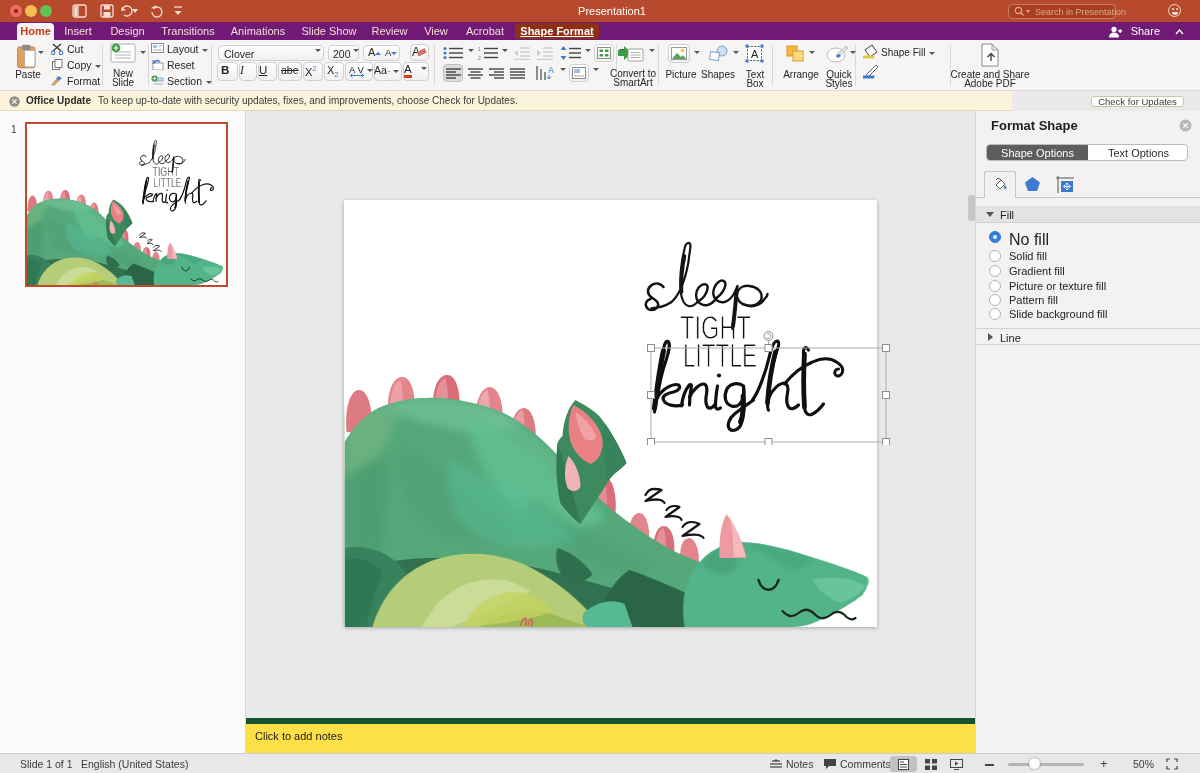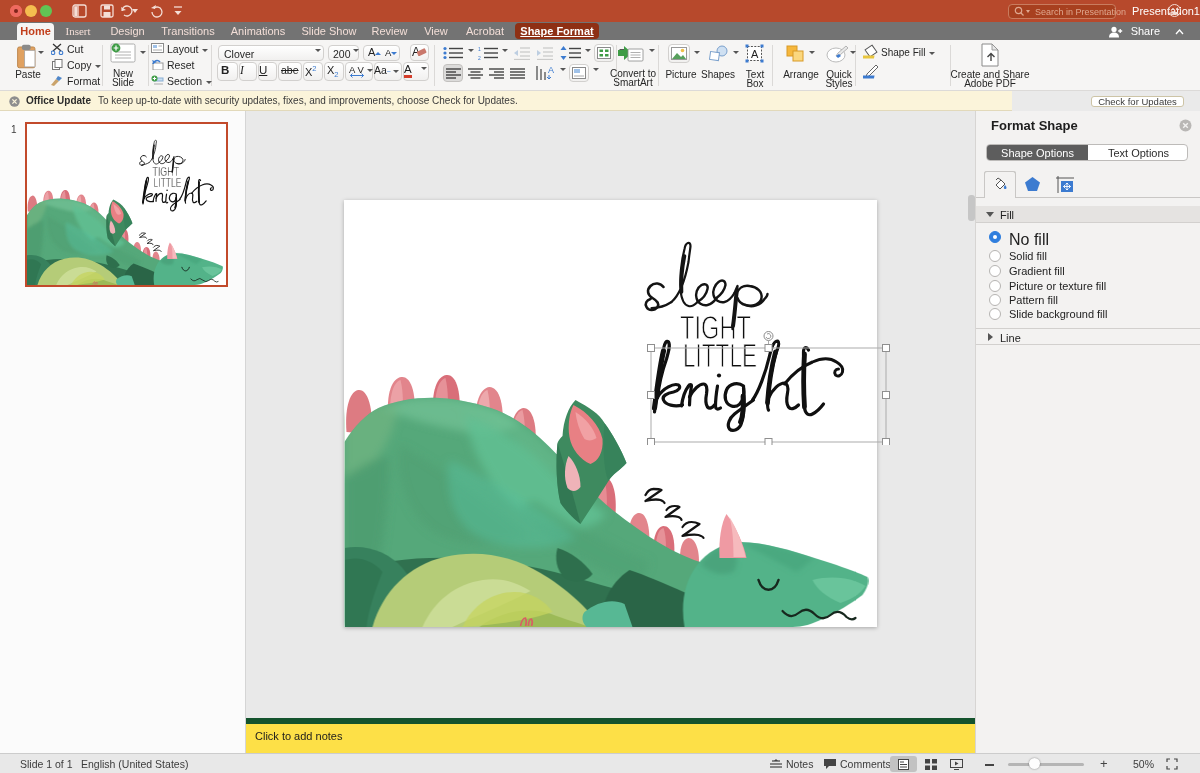--- a/index.html
+++ b/index.html
@@ -3,21 +3,21 @@
 <meta charset="utf-8">
 <style>
   * { margin:0; padding:0; box-sizing:border-box; }
   html,body { width:1200px; height:773px; overflow:hidden; font-family:"Liberation Sans", sans-serif; }
   #app { position:absolute; top:0; left:0; width:1200px; height:773px; background:#eaeaea; }
   .abs { position:absolute; }
 
   
   #titlebar { position:absolute; top:0; left:0; width:1200px; height:22px; background:#b7492c; }
   .light { position:absolute; top:5px; width:12px; height:12px; border-radius:50%; }
-  #tabrow { position:absolute; top:22px; left:0; width:1200px; height:18px; background:#737373; }
+  #tabrow { position:absolute; top:22px; left:0; width:1200px; height:18px; background:#701a75; }
   .tab { position:absolute; top:1px; height:17px; line-height:17px; color:#f3ded7; font-size:11px; text-align:center; }
   #tab-home { background:#f6f5f4; color:#c23f1d; font-weight:bold; border-radius:4px 4px 0 0; }
   #tab-shapeformat { background:#8e3014; color:#fff; font-weight:bold; border-radius:4px; height:16px; line-height:16px; }
 
   
   #ribbon { position:absolute; top:40px; left:0; width:1200px; height:51px; background:#f6f5f4; border-bottom:1px solid #dcdad8; }
   .sep { position:absolute; top:5px; width:1px; height:41px; background:#dbd9d7; }
   .biglabel { position:absolute; font-size:10px; color:#262626; text-align:center; line-height:8.5px; }
   .rlabel { position:absolute; font-size:10.5px; color:#262626; white-space:nowrap; }
   .dd { display:inline-block; width:0; height:0; border-left:3px solid transparent; border-right:3px solid transparent; border-top:3.5px solid #555; vertical-align:middle; margin-left:1px; }
@@ -61,39 +61,39 @@
         <rect x="31.5" y="9" width="7" height="5" fill="#f4ded6" stroke="none"></rect>
         <path d="M50 8 a5 5 0 1 1 2 4"></path>
         <path d="M49 4 l1 4 l4 -1" fill="#f4ded6" stroke="none"></path>
         <path d="M80 9 a5 5 0 1 0 2 -4"></path>
         <path d="M84 2 l-1 4 l-4 -1" fill="#f4ded6" stroke="none"></path>
         <line x1="102" y1="4" x2="110" y2="4"></line>
         <path d="M102.5 8 l7 0 l-3.5 4 z" fill="#f4ded6" stroke="none"></path>
       </g>
       <path d="M60 6 l6 0 l-3 4 z" fill="#f4ded6"></path>
     </svg>
-    <div class="abs" style="left:0;top:0;width:1200px;height:22px;text-align:right;line-height:22px;color:#ffffff;font-size:11px;padding-left:24px;">Presentation1</div>
+    <div class="abs" style="left:0;top:0;width:1200px;height:22px;text-align:center;line-height:22px;color:#ffffff;font-size:11px;padding-left:24px;">Presentation1</div>
 
     <div class="abs" style="left:1008px;top:3.5px;width:108px;height:15px;background:#a8401f;border:1px solid #c97c5f;border-radius:4px;"></div>
     <svg class="abs" style="left:1014px;top:6px;" width="18" height="11" viewBox="0 0 18 11">
         <circle cx="4.5" cy="4.5" r="3.2" fill="none" stroke="#dfa78f" stroke-width="1.2"></circle>
         <line x1="7" y1="7" x2="9.5" y2="9.5" stroke="#dfa78f" stroke-width="1.2"></line>
         <path d="M12 4 l4 0 l-2 3 z" fill="#dfa78f"></path>
       </svg>
     <div class="abs" style="left:1029px;top:6.5px;color:#dfa78f;font-size:9px;margin-left:6px;">Search in Presentation</div>
     <div class="abs" style="left:1168px;top:4px;width:13px;height:13px;border:1.2px solid #f4ded6;border-radius:50%;"></div>
     <div class="abs" style="left:1172px;top:8px;width:2px;height:2px;border-radius:50%;background:#f4ded6;"></div>
     <div class="abs" style="left:1176px;top:8px;width:2px;height:2px;border-radius:50%;background:#f4ded6;"></div>
     <div class="abs" style="left:1172px;top:12px;width:6px;height:2.5px;border-radius:0 0 3px 3px;background:#f4ded6;"></div>
     <div class="abs" style="left:1186px;top:8px;color:#f4ded6;font-size:7px;"></div>
   </div>
 
   <div id="tabrow">
     <div class="tab" id="tab-home" style="left:17px;width:37px;">Home</div>
-    <div class="tab" style="left:60px;width:36px;font-family:Liberation Serif, serif;">Insert</div>
+    <div class="tab" style="left:60px;width:36px;">Insert</div>
     <div class="tab" style="left:105px;width:45px;">Design</div>
     <div class="tab" style="left:158px;width:60px;">Transitions</div>
     <div class="tab" style="left:228px;width:60px;">Animations</div>
     <div class="tab" style="left:298px;width:62px;">Slide Show</div>
     <div class="tab" style="left:368px;width:43px;">Review</div>
     <div class="tab" style="left:420px;width:32px;">View</div>
     <div class="tab" style="left:462px;width:46px;">Acrobat</div>
     <div class="tab" id="tab-shapeformat" style="left:515px;width:84px;text-decoration:underline;">Shape Format</div>
     <svg class="abs" style="right:76px;top:4px;" width="16" height="12" viewBox="0 0 16 12">
         <circle cx="6" cy="3.4" r="2.6" fill="#fff"></circle>

